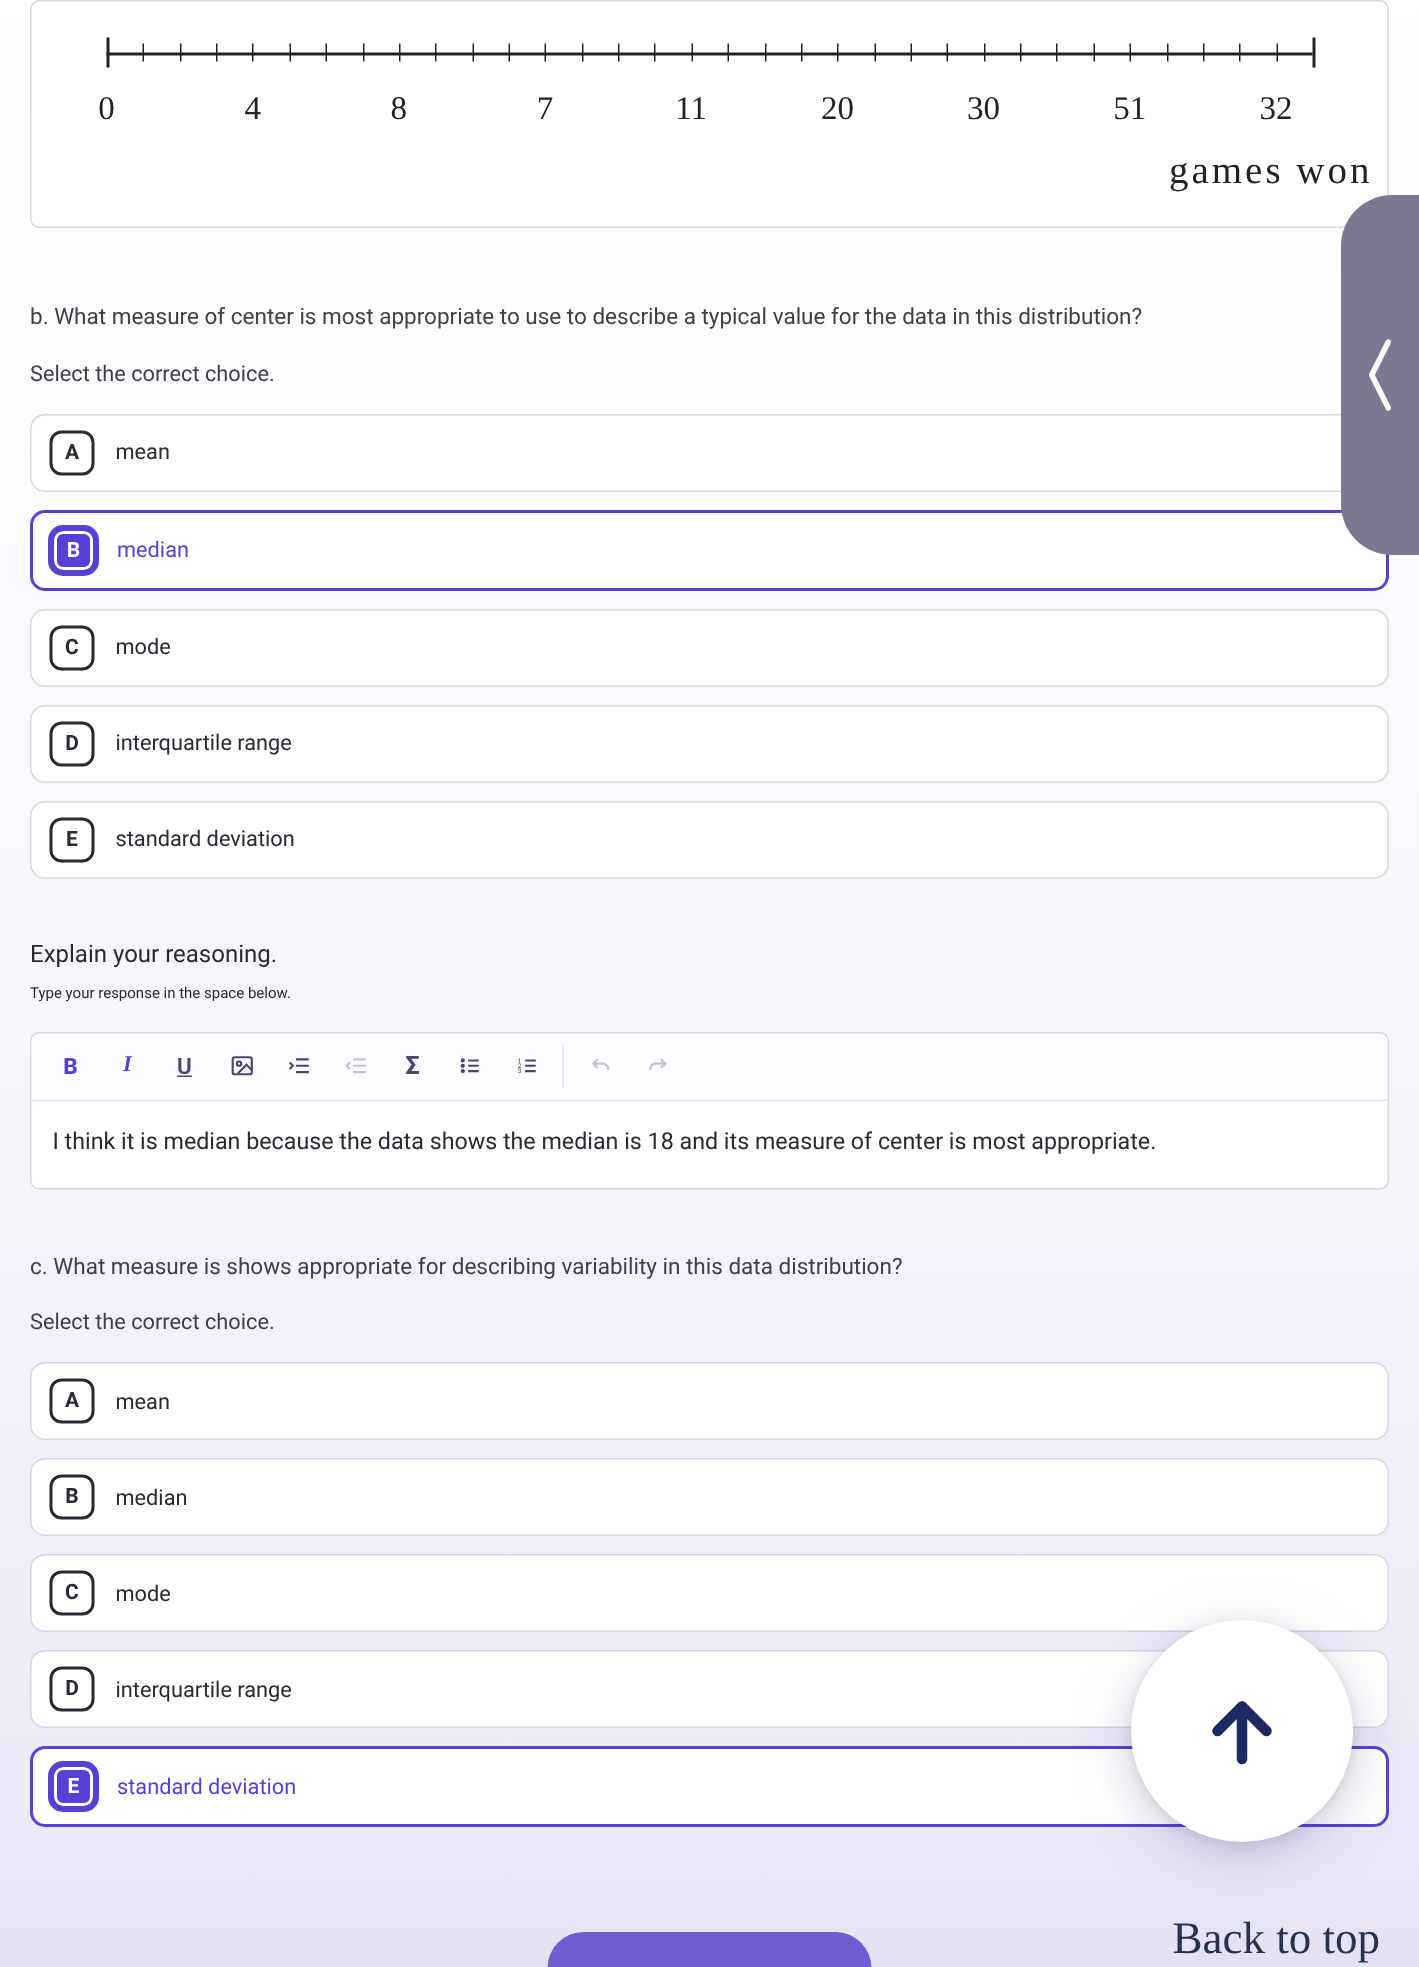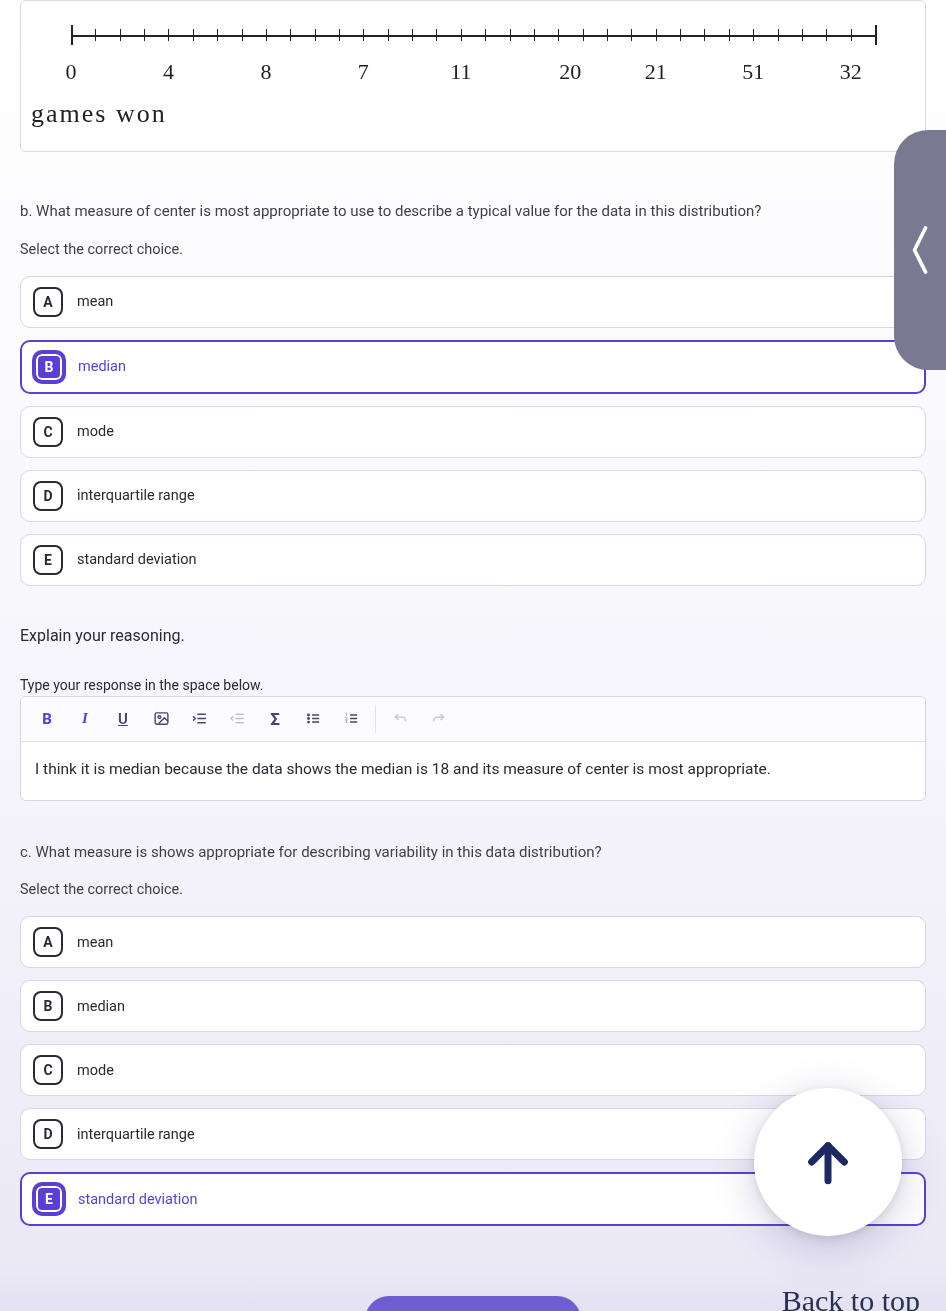--- a/index.html
+++ b/index.html
@@ -30,21 +30,21 @@
   }
   .numline .tick.end {
     top: 6px; height: 20px; width: 2px;
   }
   .numline-labels {
     position: relative; margin: 4px 40px 0 40px; height: 28px;
     font-family: Georgia, "Times New Roman", serif; font-size: 22px; color: #222;
   }
   .numline-labels span { position: absolute; transform: translateX(-50%); }
   .axis-title {
-    text-align: left;
+    text-align: right;
     font-family: Georgia, "Times New Roman", serif;
     font-size: 26px;
     letter-spacing: 2px;
     color: #222;
     margin-top: 12px;
   }
   .prompt { font-size: 15px; color: #3f3f48; margin: 8px 0 18px 0; line-height: 1.5; }
   .instr { font-size: 14.5px; color: #3f3f48; margin-bottom: 18px; }
   .choices { display: flex; flex-direction: column; gap: 12px; margin-bottom: 40px; }
   .choice {
@@ -63,22 +63,22 @@
     width: 30px; height: 30px; flex: 0 0 30px;
     border: 2px solid #2a2a34; border-radius: 8px;
     display: flex; align-items: center; justify-content: center;
     font-weight: 700; font-size: 14px; color: #2a2a34;
     background: #fff;
   }
   .choice.selected .letter {
     border-color: #5a3fd6; background: #5a3fd6; color: #fff;
     box-shadow: 0 0 0 2px #fff inset, 0 0 0 2px #5a3fd6;
   }
-  .section-label { font-size: 16px; color: #2a2a34; margin-bottom: 32px; }
-  .section-sub { font-size: 14px; color: #2a2a34; margin-bottom: 3px; }
+  .section-label { font-size: 16px; color: #2a2a34; margin-bottom: 12px; }
+  .section-sub { font-size: 10px; color: #2a2a34; margin-bottom: 20px; }
   .editor {
     border: 1px solid #d7d5e3; border-radius: 6px; background: #fff; overflow: hidden;
     margin-bottom: 40px;
   }
   .toolbar {
     display: flex; align-items: center; gap: 2px;
     padding: 6px 8px;
     border-bottom: 1px solid #e2e1ec;
     background: #fcfbff;
   }
@@ -173,22 +173,22 @@
         <div class="tick" style="left: 93.9394%;"></div>
         <div class="tick" style="left: 96.9697%;"></div>
         <div class="tick end" style="left: 100%;"></div>
       </div>
     <div class="numline-labels" id="numline-labels">
         <span style="left: 0%;">0</span>
         <span style="left: 12.1212%;">4</span>
         <span style="left: 24.2424%;">8</span>
         <span style="left: 36.3636%;">7</span>
         <span style="left: 48.4848%;">11</span>
-        <span style="left: 60.6061%; margin-left: 12px;">20</span>
-        <span style="left: 72.7273%;">21</span>
+        <span style="left: 60.6061%;">20</span>
+        <span style="left: 72.7273%;">30</span>
         <span style="left: 84.8485%;">51</span>
         <span style="left: 96.9697%;">32</span>
       </div>
     <div class="axis-title">games won</div>
   </div>
 
   <div class="prompt">b. What measure of center is most appropriate to use to describe a typical value for the data in this distribution?</div>
   <div class="instr">Select the correct choice.</div>
   <div class="choices" id="choices-b">
       <div class="choice">

